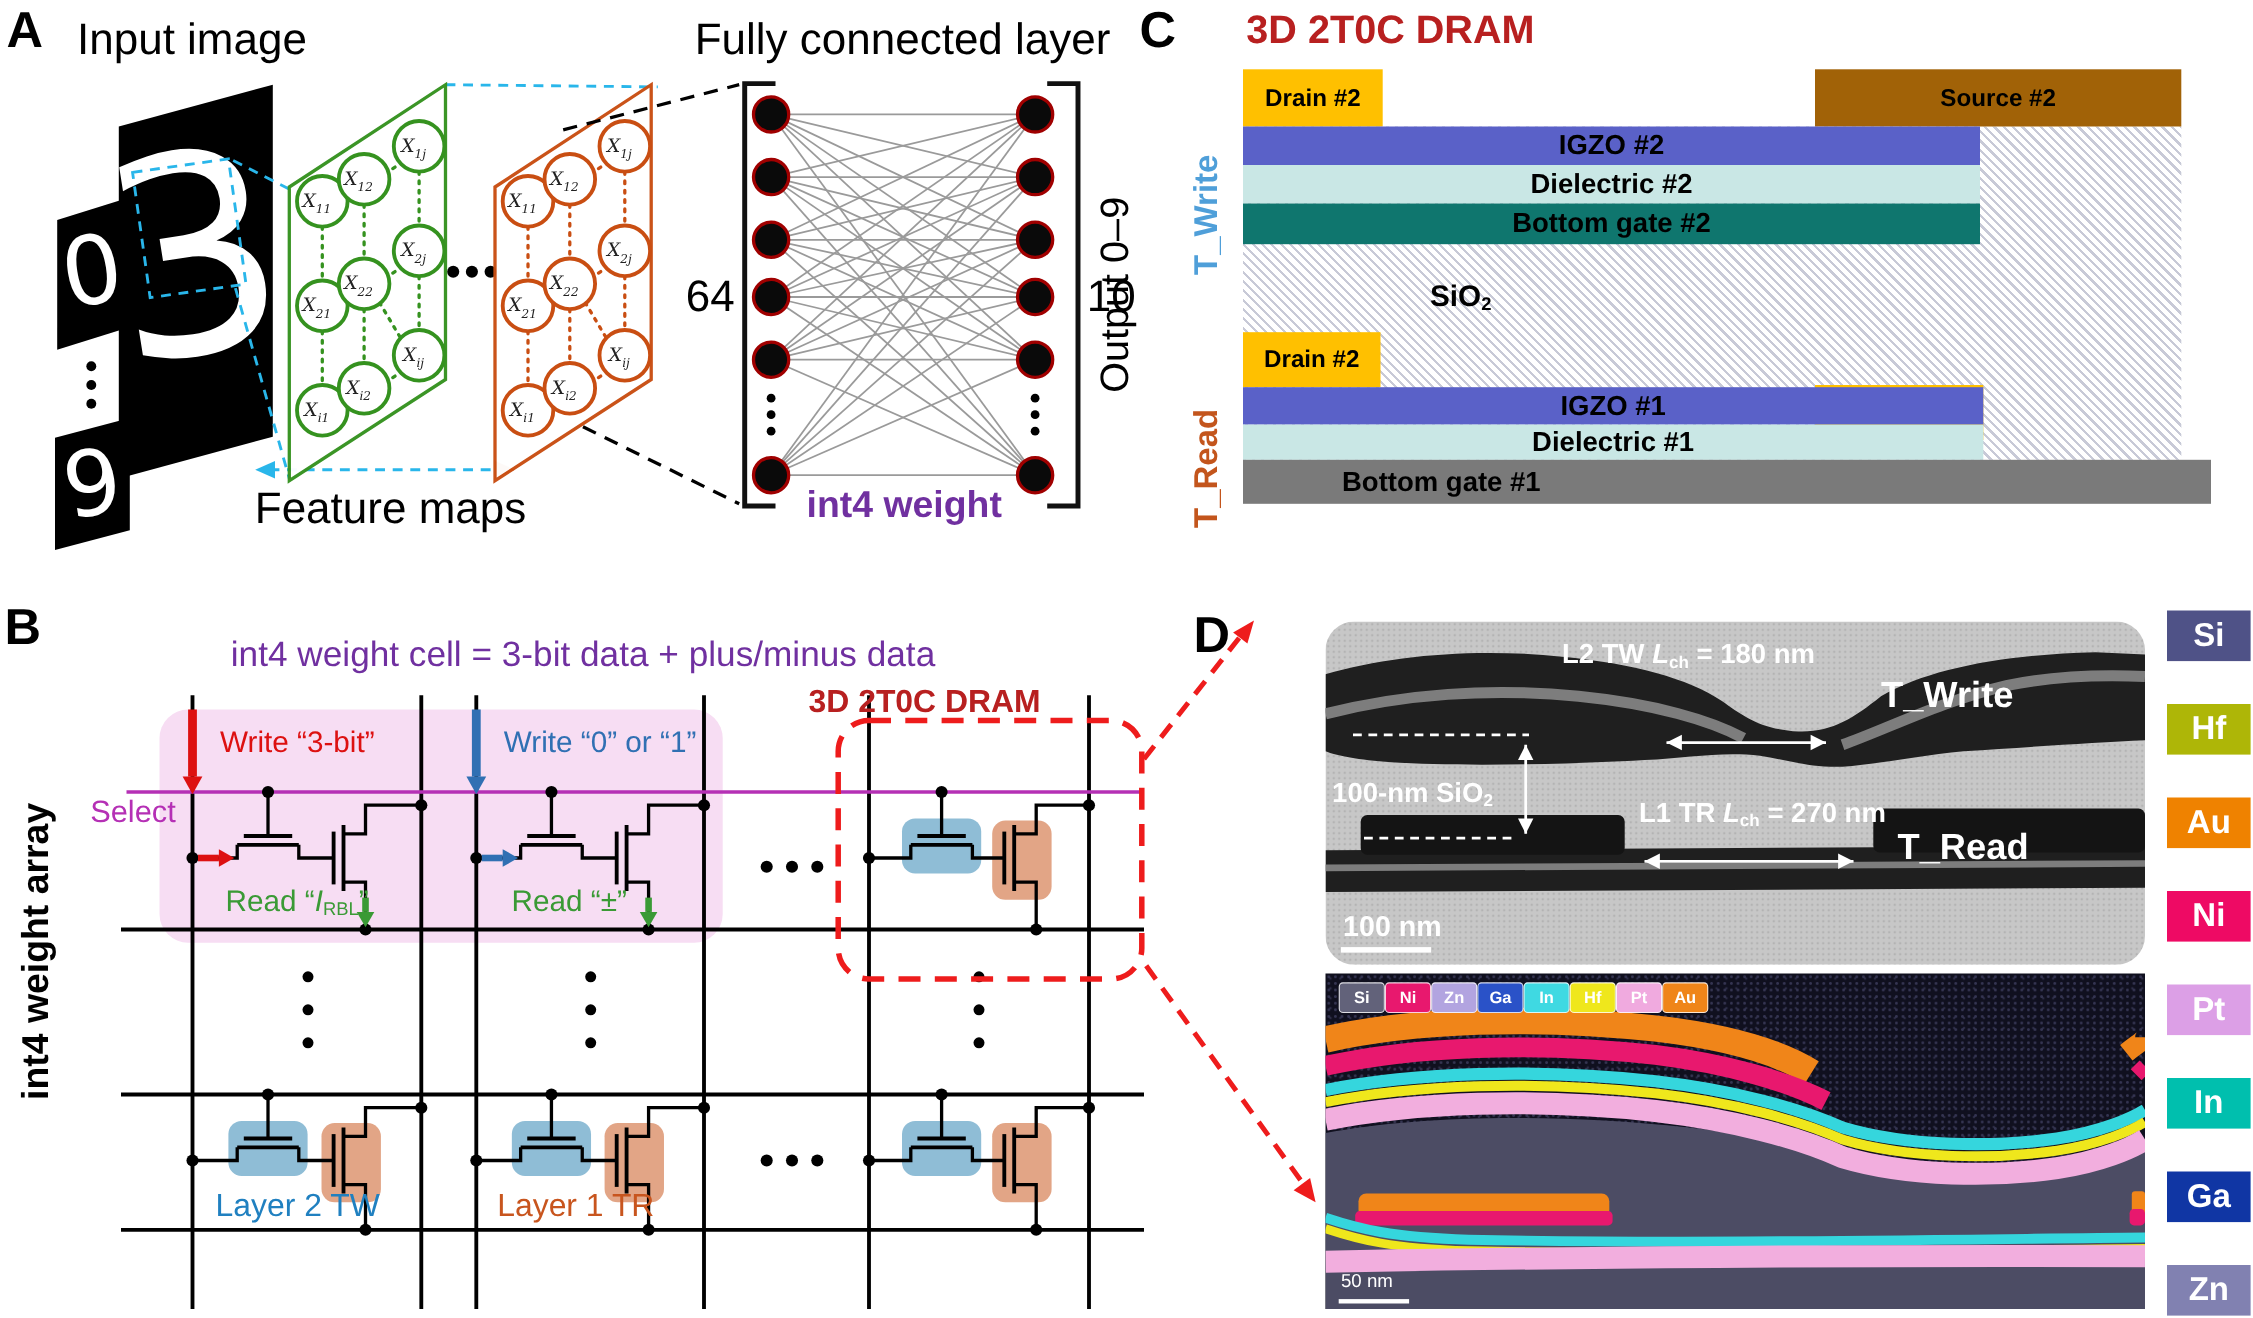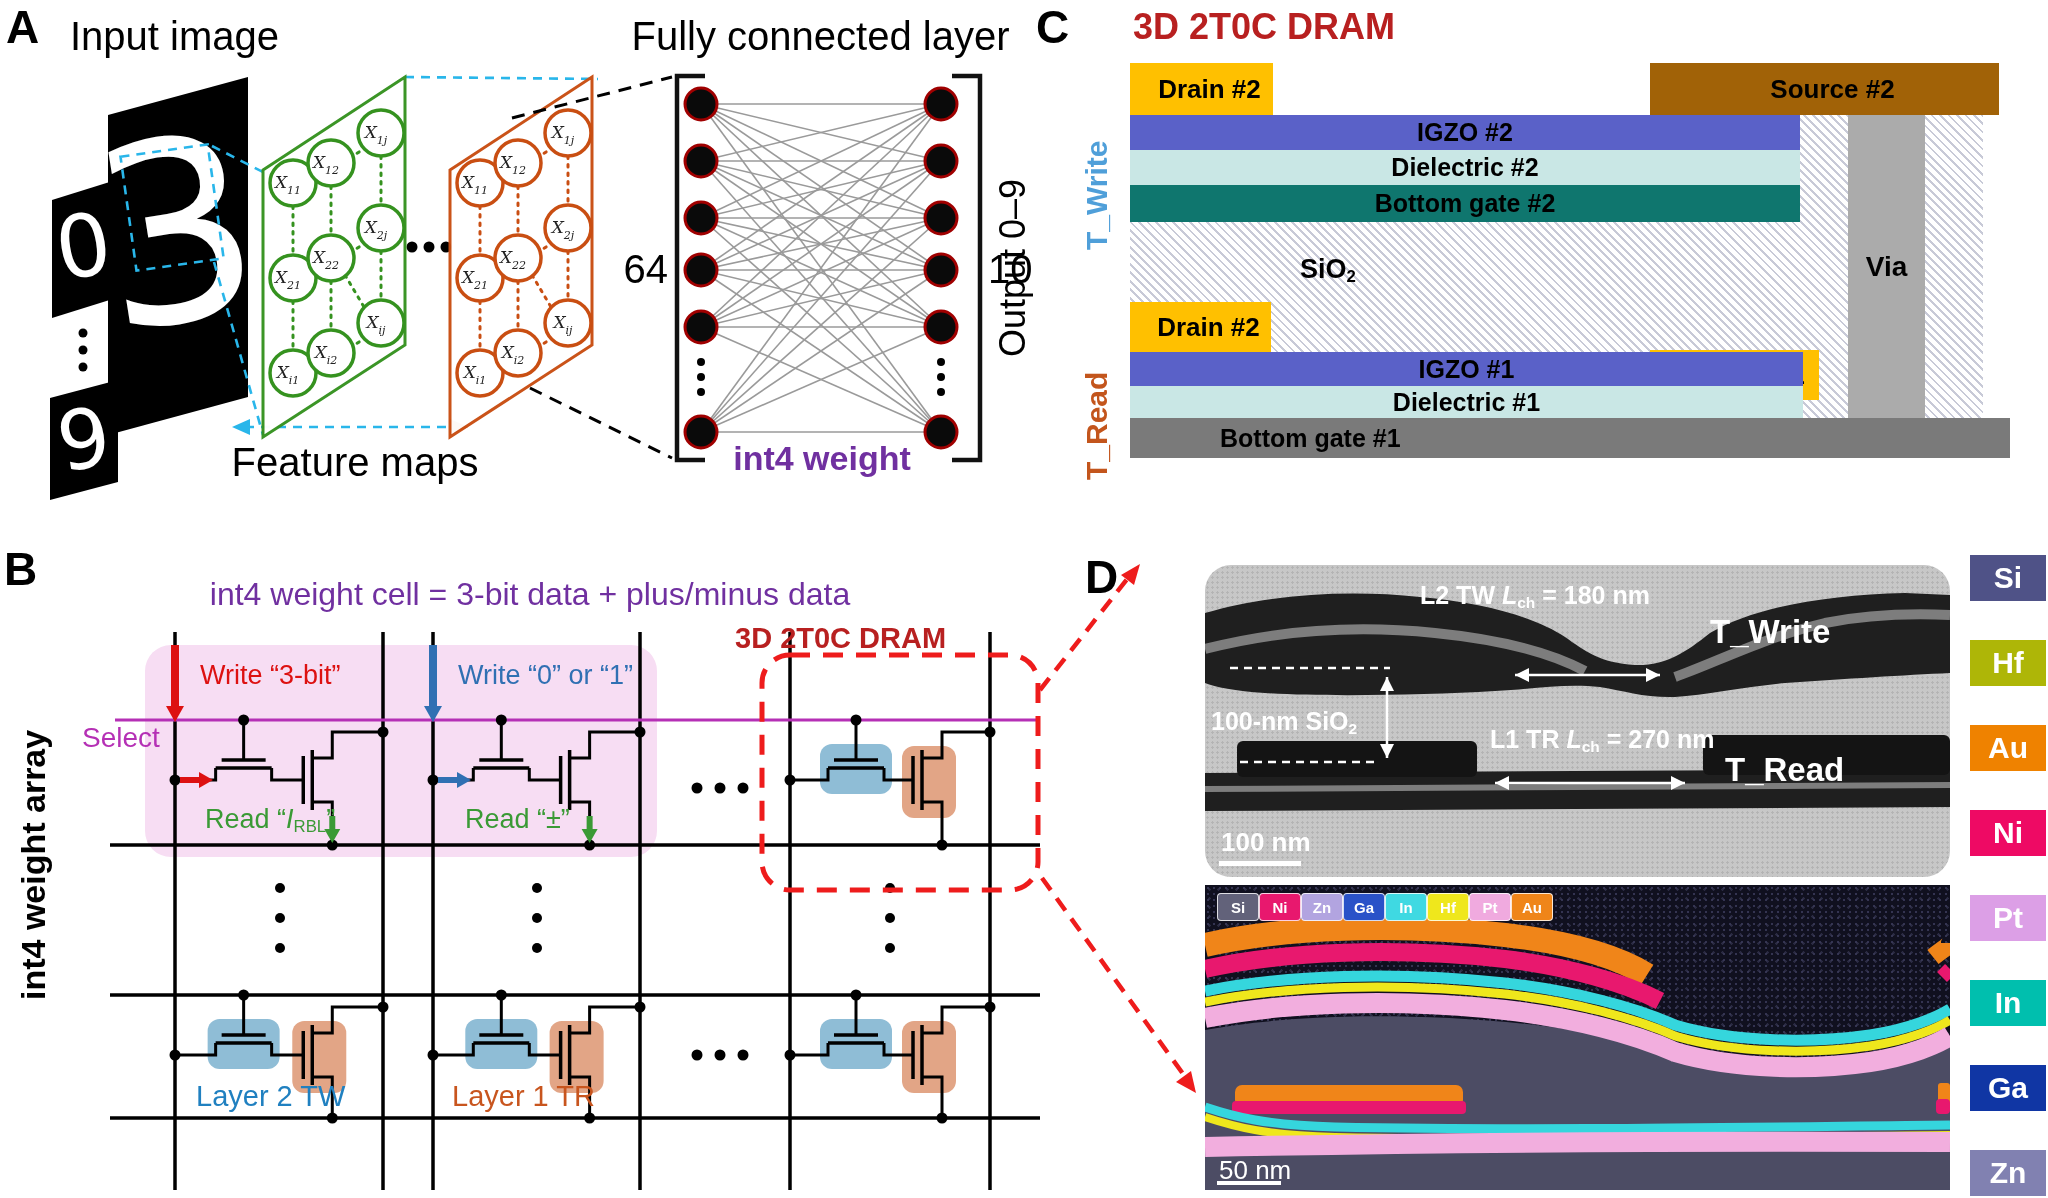--- a/index.html
+++ b/index.html
@@ -17,21 +17,21 @@
   .t-green{color:#3a9a35;}
   .t-dramred{color:#b82020;font-weight:bold;}
   .t-twblue{color:#2080c0;}
   .t-trorange{color:#c8551e;}
   .vlabel{writing-mode:vertical-rl;transform:rotate(180deg);text-align:center;}
   
   .hatch{background-color:#fff;
     background-image:repeating-linear-gradient(45deg, rgba(110,115,150,.38) 0 2px, transparent 2px 6px);}
   .clayer{display:flex;align-items:center;justify-content:center;
           font-weight:bold;font-size:25px;color:#000;}
-  .cmetal{font-size:26px;padding-left:16px;}
+  .cmetal{font-size:22px;}
   
   #tem{background-color:#c7c7c7;
        background-image:radial-gradient(rgba(160,160,160,.5) 1px, transparent 1.4px);
        background-size:5px 5px;}
   #eds{background-color:#10101f;
        background-image:radial-gradient(rgba(120,120,175,.35) 1px, transparent 1.5px),
                         radial-gradient(rgba(70,70,105,.5) 1px, transparent 1.5px);
        background-size:6px 6px,9px 9px;}
   .temtxt{position:absolute;color:#fff;font-weight:bold;}
   .chip{position:absolute;top:8px;height:26px;width:40px;border-radius:4px;
@@ -376,21 +376,20 @@
   <div class="abs t-dramred" style="left:735px;top:622px;font-size:29px;">3D 2T0C DRAM</div>
   <div class="abs t-twblue" style="left:196px;top:1080px;font-size:29px;">Layer 2 TW</div>
   <div class="abs t-trorange" style="left:452px;top:1080px;font-size:29px;">Layer 1 TR</div>
 
   <div class="abs panel-label" style="left:1036px;top:0px;">C</div>
   <div class="abs" style="left:1133px;top:6px;font-size:36px;font-weight:bold;color:#b82020;">3D 2T0C DRAM</div>
   <div class="abs vlabel" style="left:1080px;top:88px;height:215px;font-size:30px;font-weight:bold;color:#4f9fd9;">T_Write</div>
   <div class="abs vlabel" style="left:1080px;top:338px;height:175px;font-size:30px;font-weight:bold;color:#c3551c;">T_Read</div>
 
   <div class="abs hatch" style="left:1130px;top:115px;width:853px;height:303px;"></div>
-  <div class="abs clayer" style="left:1848px;top:115px;width:77px;height:303px;background:#ababab;font-size:28px;">Via</div>
   <div class="abs" style="left:1300px;top:254px;font-size:27px;font-weight:bold;color:#000;"><span>SiO</span><sub class="s">2</sub></div>
 
   <div class="abs clayer cmetal" style="left:1130px;top:63px;width:127px;height:52px;background:#ffc000;">Drain #2</div>
   <div class="abs clayer cmetal" style="left:1650px;top:63px;width:333px;height:52px;background:#a16207;">Source #2</div>
   <div class="abs clayer" style="left:1130px;top:115px;width:670px;height:35px;background:#5a61c8;">IGZO #2</div>
   <div class="abs clayer" style="left:1130px;top:150px;width:670px;height:35px;background:#c9e7e5;">Dielectric #2</div>
   <div class="abs clayer" style="left:1130px;top:185px;width:670px;height:37px;background:#0f766e;">Bottom gate #2</div>
 
   <div class="abs clayer cmetal" style="left:1130px;top:302px;width:125px;height:50px;background:#ffc000;">Drain #2</div>
   <div class="abs clayer cmetal" style="left:1650px;top:302px;width:153px;height:50px;background:#ffc000;margin-top:48px;">Source #1</div>
@@ -458,21 +457,21 @@
     <div id="edsChips">
         <div class="chip" style="left: 12px; background: rgb(98, 98, 122);">Si</div>
         <div class="chip" style="left: 54px; background: rgb(232, 24, 110);">Ni</div>
         <div class="chip" style="left: 96px; background: rgb(178, 164, 224); color: rgb(255, 255, 255);">Zn</div>
         <div class="chip" style="left: 138px; background: rgb(42, 82, 200);">Ga</div>
         <div class="chip" style="left: 180px; background: rgb(63, 217, 226);">In</div>
         <div class="chip" style="left: 222px; background: rgb(239, 231, 28); color: rgb(255, 255, 255);">Hf</div>
         <div class="chip" style="left: 264px; background: rgb(240, 170, 223); color: rgb(255, 255, 255);">Pt</div>
         <div class="chip" style="left: 306px; background: rgb(239, 133, 25);">Au</div>
       </div>
-    <div class="temtxt" style="left:14px;top:270px;font-size:26px;font-weight:normal;">50 nm</div>
+    <div class="temtxt" style="left:14px;top:270px;font-size:17px;font-weight:normal;">50 nm</div>
   </div>
 
   <div id="legendCol">
       <div class="legbox" style="top: 555px; background: rgb(79, 82, 135);">Si</div>
       <div class="legbox" style="top: 640px; background: rgb(174, 182, 7);">Hf</div>
       <div class="legbox" style="top: 725px; background: rgb(239, 130, 0);">Au</div>
       <div class="legbox" style="top: 810px; background: rgb(238, 10, 100);">Ni</div>
       <div class="legbox" style="top: 895px; background: rgb(220, 159, 230);">Pt</div>
       <div class="legbox" style="top: 980px; background: rgb(0, 191, 174);">In</div>
       <div class="legbox" style="top: 1065px; background: rgb(16, 54, 164);">Ga</div>

